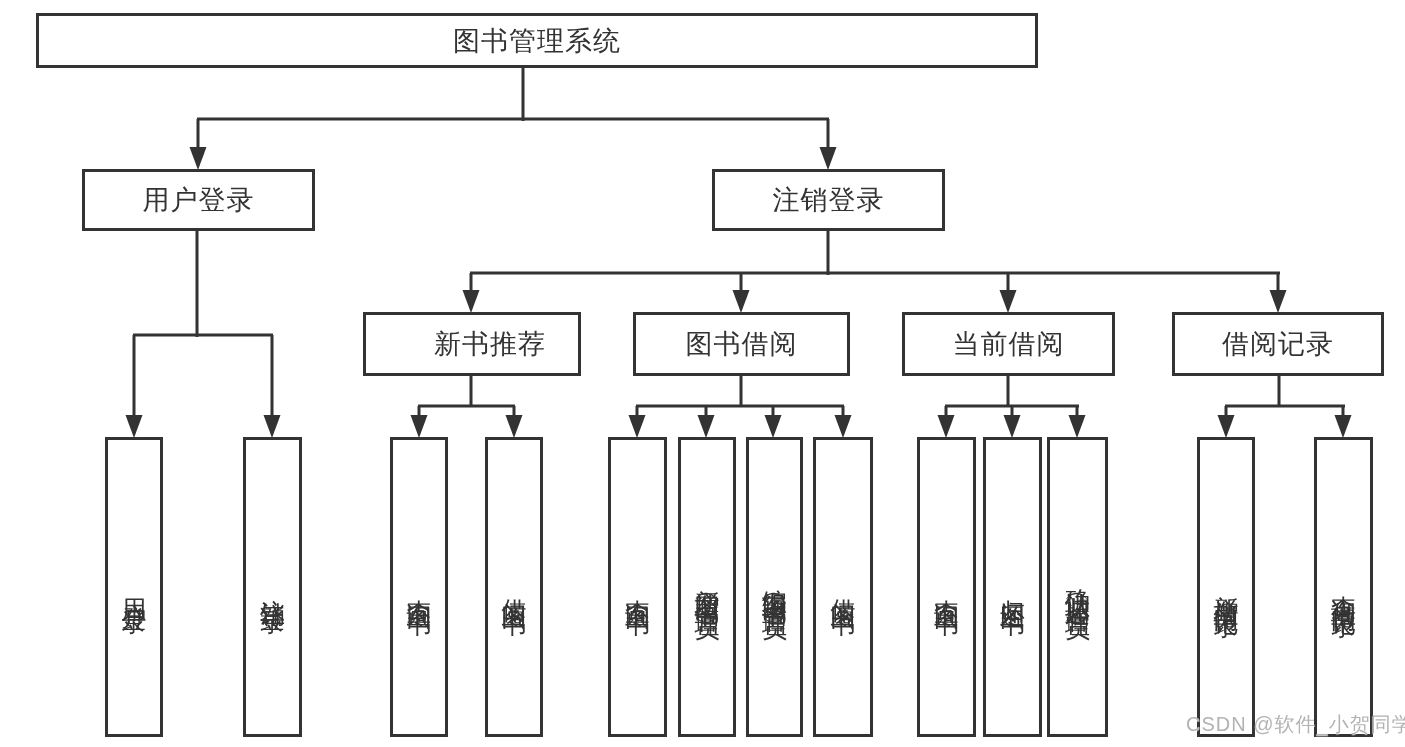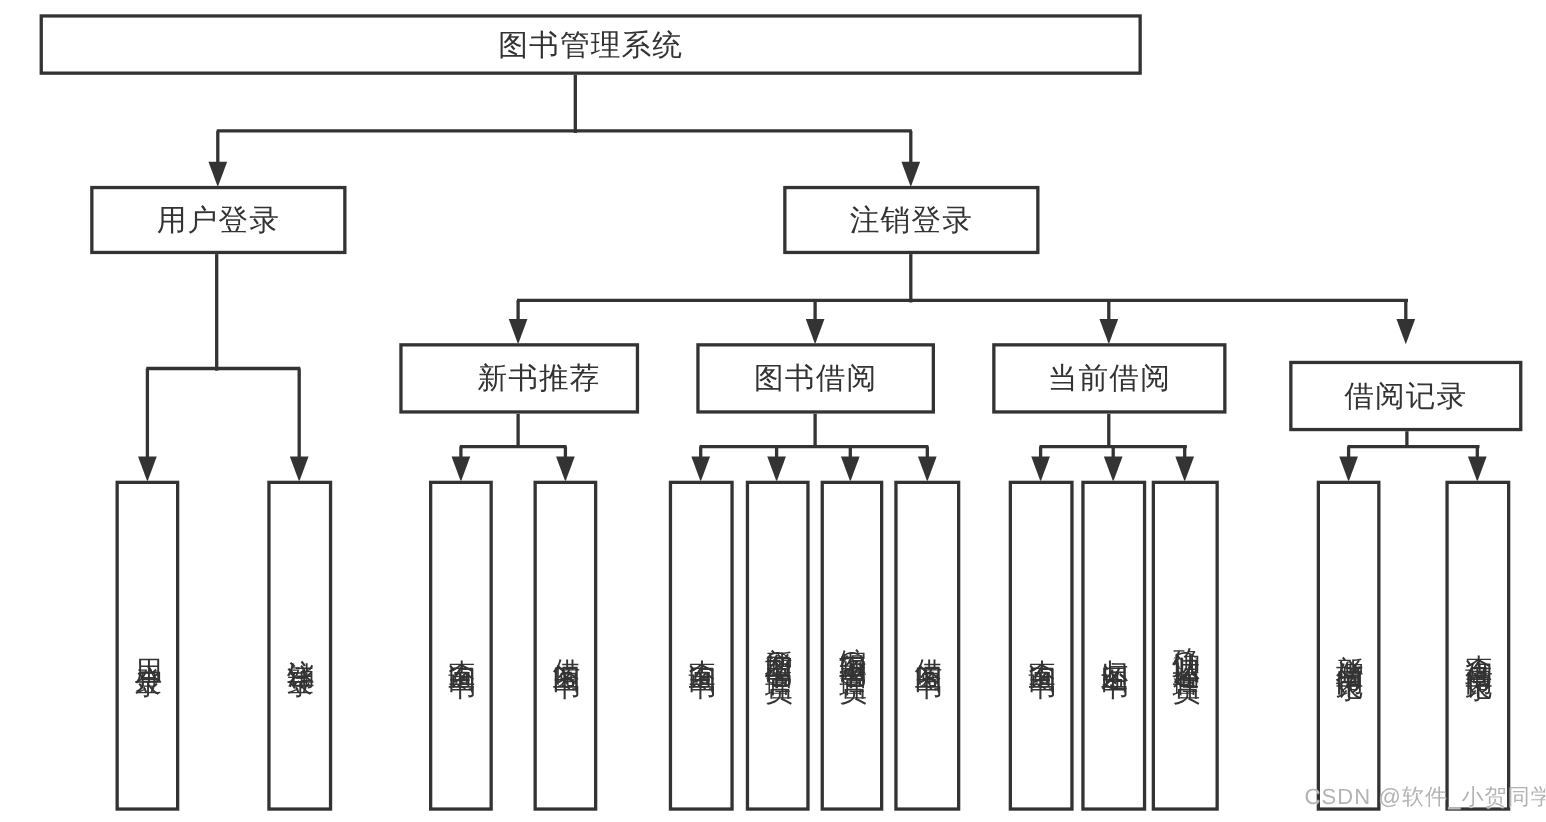--- a/index.html
+++ b/index.html
@@ -105,21 +105,21 @@
 
   <div class="box hbox" style="left:363px;top:312px;width:218px;height:64px;padding-left:36px;">
     <span>新书推荐</span>
   </div>
   <div class="box hbox" style="left:633px;top:312px;width:217px;height:64px;">
     <span>图书借阅</span>
   </div>
   <div class="box hbox" style="left:902px;top:312px;width:213px;height:64px;">
     <span>当前借阅</span>
   </div>
-  <div class="box hbox" style="left:1172px;top:328px;width:212px;height:64px;">
+  <div class="box hbox" style="left:1172px;top:312px;width:212px;height:64px;">
     <span>借阅记录</span>
   </div>
 
   <div class="box vbox" style="left:105px;top:437px;width:58px;height:300px;">
     <span class="vtext">用户登录</span>
   </div>
   <div class="box vbox" style="left:243px;top:437px;width:59px;height:300px;">
     <span class="vtext">注销登录</span>
   </div>
 

